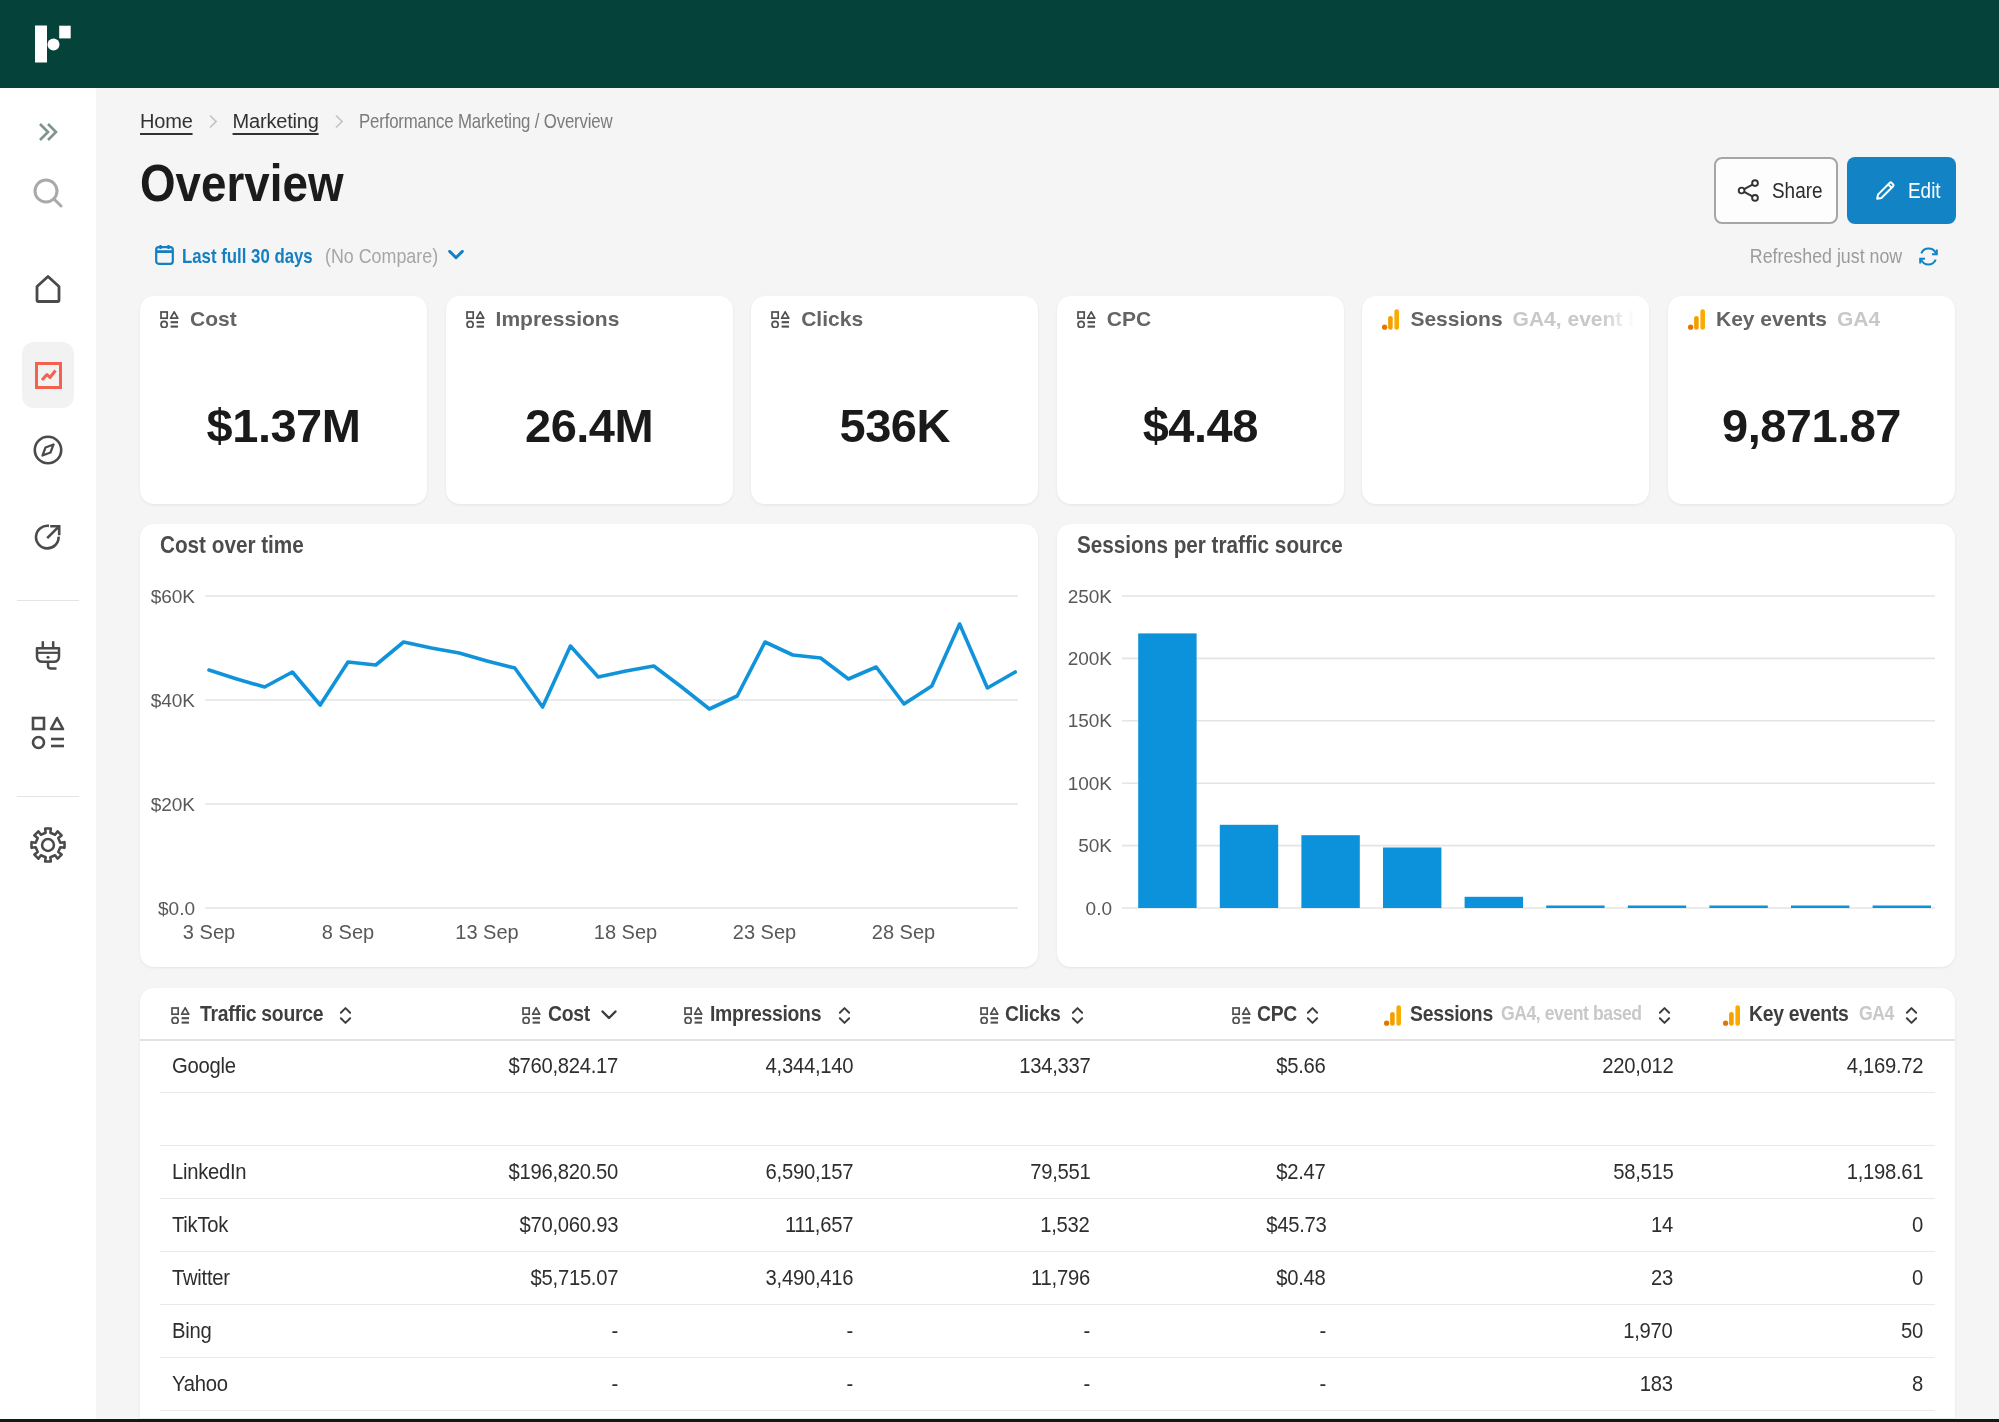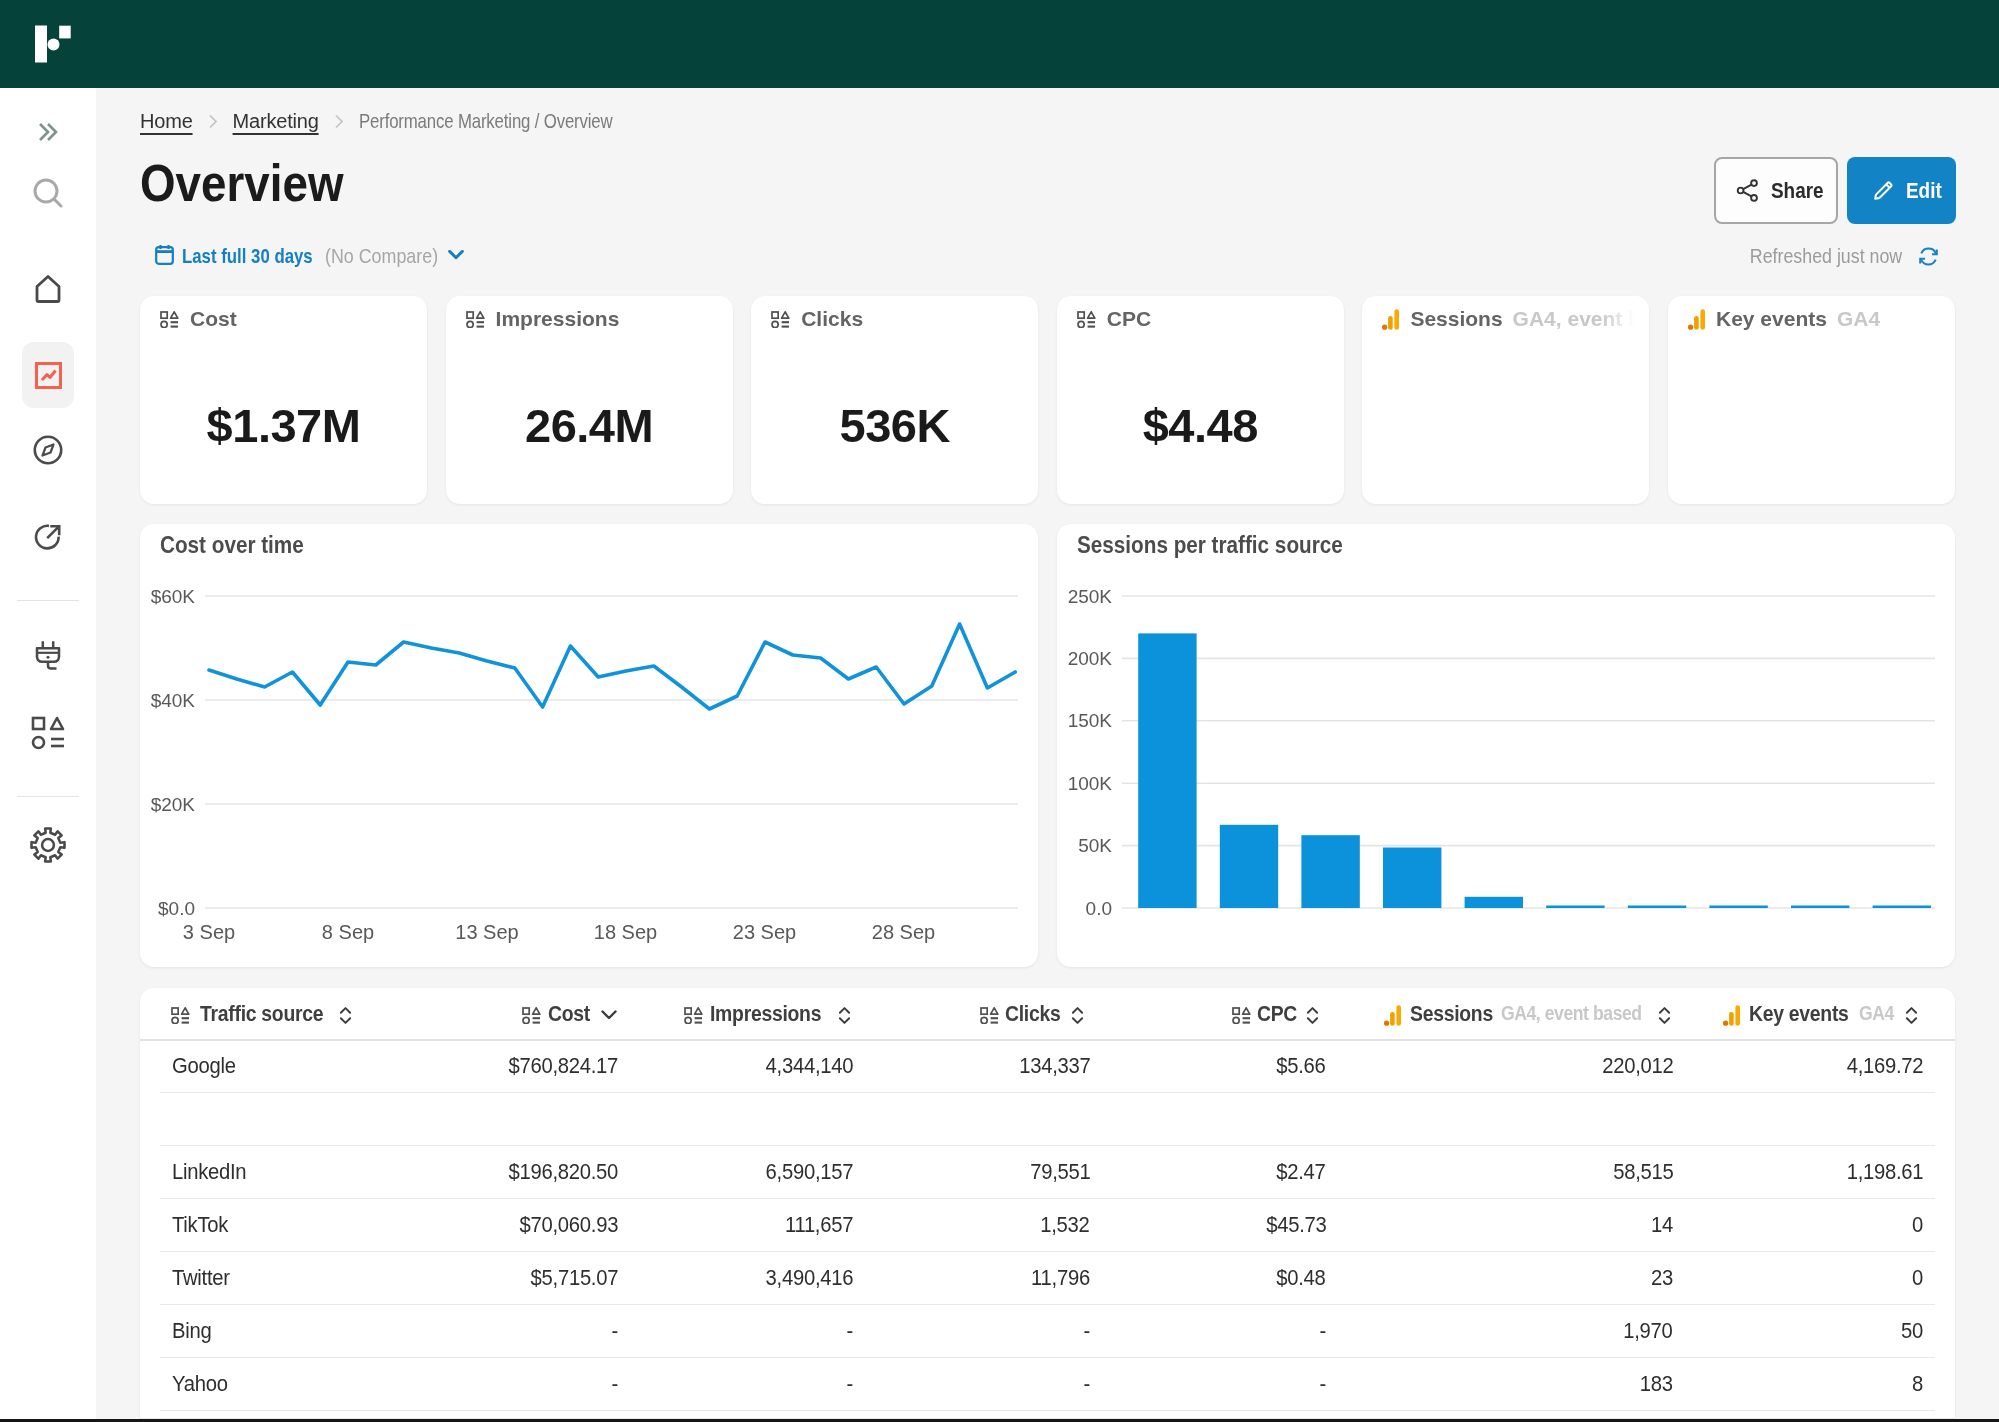--- a/index.html
+++ b/index.html
@@ -12,21 +12,21 @@
 .activetile { position:absolute; left:22px; top:254px; width:52px; height:66px; background:#f2f2f2; border-radius:12px; display:flex; align-items:center; justify-content:center; }
 .main { position:absolute; left:96px; top:88px; width:1903px; height:1334px; }
 .crumbs { position:absolute; left:44px; top:104px; font-size:20px; letter-spacing:-0.2px; color:#3c3c3c; display:flex; align-items:center; height:30px; }
 .crumbs .lnk { color:#323232; text-decoration:underline; text-underline-offset:5px; text-decoration-thickness:1.5px; }
 .crumbs .cur { color:#7b7b7b; font-size:21px; display:inline-block; transform:scaleX(0.8); transform-origin:0 50%; }
 .pagetitle { position:absolute; left:42px; top:157px; font-size:52px; font-weight:700; color:#1b1b1b; letter-spacing:0px; line-height:1; transform:scaleX(0.88); transform-origin:0 50%; }
 .datetxt { color:#147fc2; font-weight:700; font-size:21px; margin-left:12px; }
 .datecmp { color:#a6a6a6; font-size:21px; margin-left:10px; }
 .refreshrow { position:absolute; top:245px; right:60px; display:flex; align-items:center; }
 .refreshtxt { color:#9b9b9b; font-size:20px; margin-right:16px; }
-.btn { position:absolute; top:157px; height:67px; border-radius:8px; display:flex; align-items:center; justify-content:center; font-weight:700; font-size:22px;padding-left:16px; }
+.btn { position:absolute; top:157px; height:67px; border-radius:8px; display:flex; align-items:center; justify-content:center; font-weight:400; font-size:22px;padding-left:16px; }
 .btn-share { left:1714px; width:124px; background:#fdfdfd; border:2px solid #a6a6a6; color:#2b2b2b; }
 .btn-edit { left:1847px; width:109px; background:#1284c6; color:#ffffff; }
 .card { position:absolute; background:#ffffff; border-radius:14px; box-shadow:0 1px 3px rgba(0,0,0,0.07); }
 .kcard { top:296px; width:287px; height:208px; }
 .khead { position:absolute; left:20px; top:11px; right:2px; display:flex; align-items:center; overflow:hidden; white-space:nowrap; } .khead svg { flex-shrink:0; }
 .klabel { font-size:21px; font-weight:700; color:#646464; margin-left:11px; }
 .ksub { font-size:21px; font-weight:700; color:#c8c8c8; margin-left:10px; white-space:nowrap; }
 .kval { position:absolute; left:0; width:100%; text-align:center; font-size:47px; font-weight:700; color:#1a1a1a; line-height:1; letter-spacing:-0.5px; }
 .ctitle { position:absolute; left:20px; top:8px; font-size:23px; font-weight:700; color:#4c4c4c; transform:scaleX(0.9); transform-origin:0 50%; }
 .th { font-size:22px; font-weight:700; color:#3f3f3f; letter-spacing:-0.3px; }
@@ -229,20 +229,21 @@
 <div class="card kcard" style="left:1668px">
   <div class="khead">
       <svg width="17" height="21" viewBox="0 0 17 21" fill="none">
 <circle cx="2.6" cy="18.2" r="2.6" fill="#e37400"></circle>
 <rect x="6.1" y="7" width="4.6" height="13.8" rx="2.3" fill="#f2a000"></rect>
 <rect x="12.4" y="0.2" width="4.6" height="20.6" rx="2.3" fill="#f9ab00"></rect>
 </svg>
       <span class="klabel">Key events</span>
       <span class="ksub">GA4</span>
     </div>
+  <div class="kval" style="top:106px">9,871.87</div>
 </div>
 
 <div class="card" style="left:140px;top:524px;width:898px;height:443px">
 <div class="ctitle">Cost over time</div>
 <svg width="898" height="443" viewBox="0 0 898 443" style="position:absolute;left:0;top:0" fill="none">
 <line x1="65" y1="72" x2="878" y2="72" stroke="#e4e4e4" stroke-width="1.6"></line>
 <text x="55" y="78.5" text-anchor="end" font-size="19" fill="#585858">$60K</text>
 <line x1="65" y1="176" x2="878" y2="176" stroke="#e4e4e4" stroke-width="1.6"></line>
 <text x="55" y="182.5" text-anchor="end" font-size="19" fill="#585858">$40K</text>
 <line x1="65" y1="280" x2="878" y2="280" stroke="#e4e4e4" stroke-width="1.6"></line>

